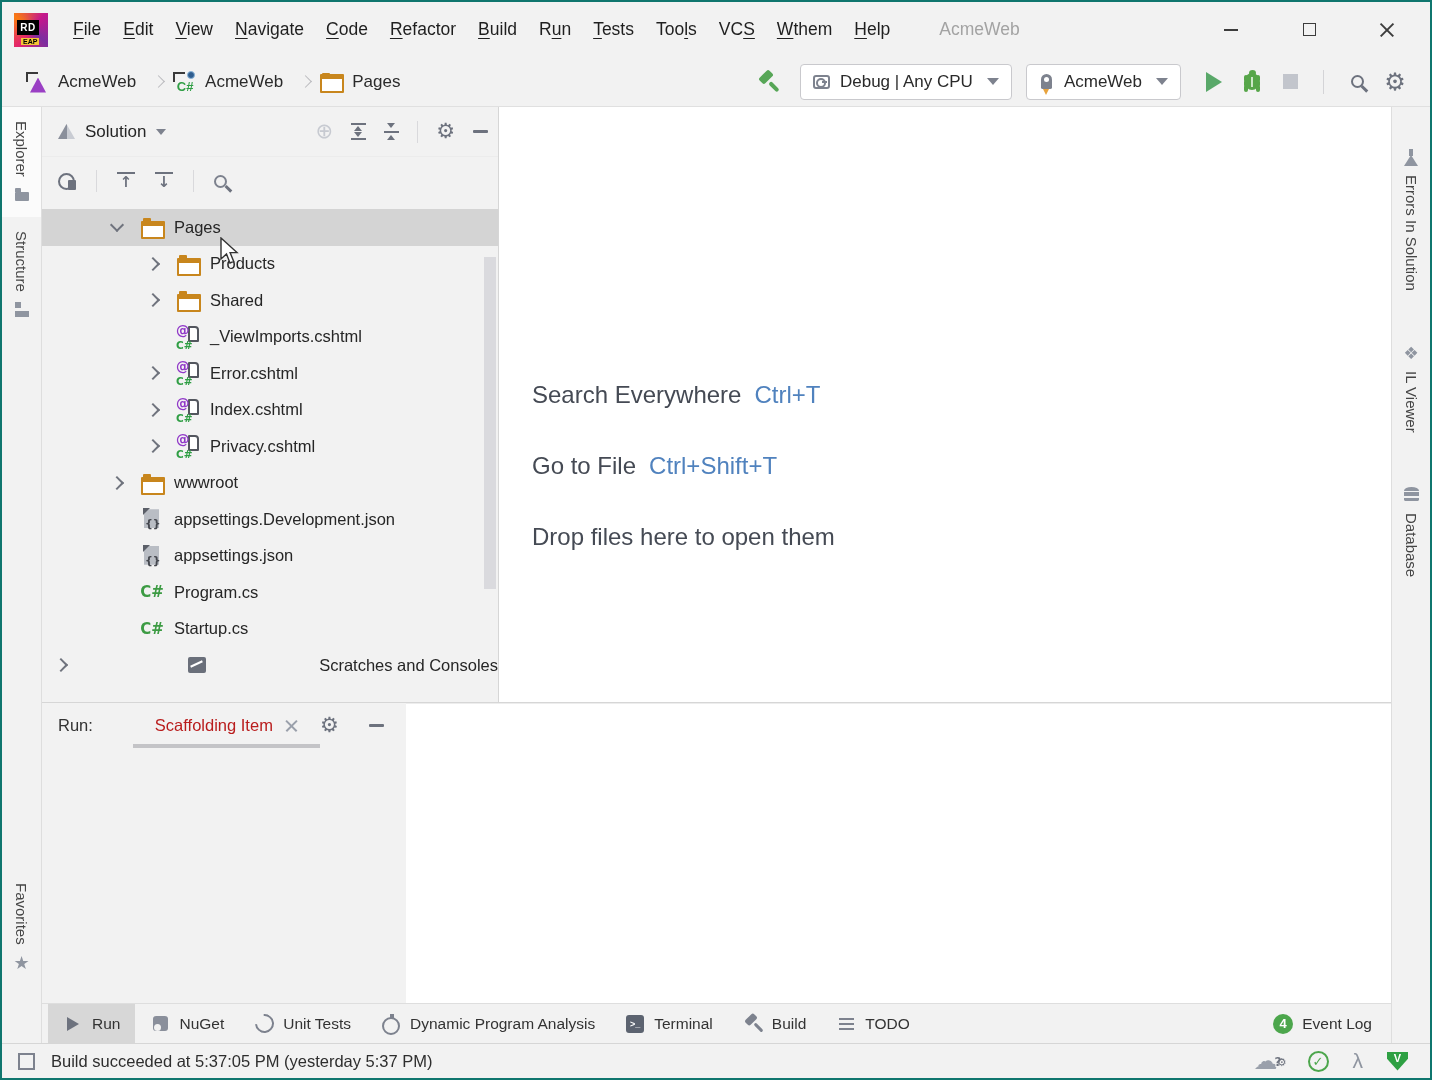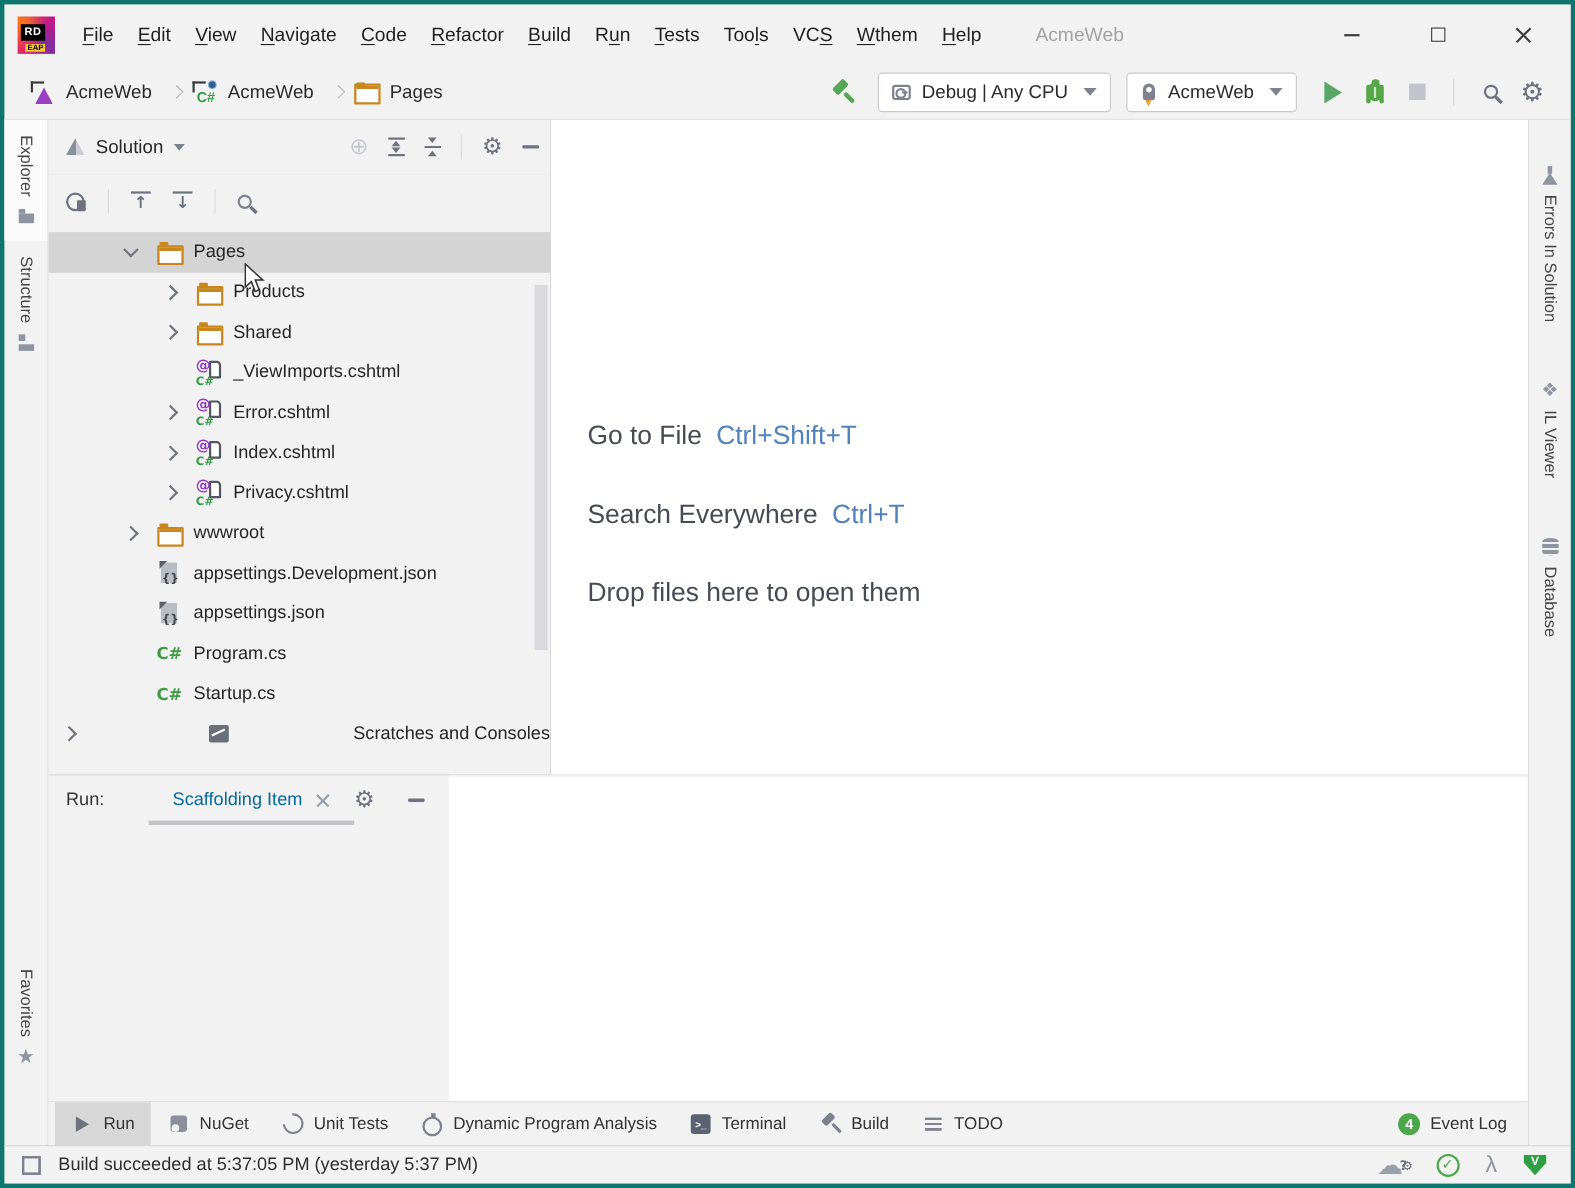--- a/index.html
+++ b/index.html
@@ -1,18 +1,18 @@
 <!DOCTYPE html>
 <html><head>
 <meta charset="utf-8">
 <style>
   * { box-sizing: border-box; margin:0; padding:0; }
   html,body { width:1432px; height:1080px; overflow:hidden; }
   body { font-family:"Liberation Sans","DejaVu Sans",sans-serif; color:#262626; background:#f2f2f2; }
-  .app { width:1432px; height:1080px; display:flex; flex-direction:column; background:#f2f2f2; border:4px solid #0f766e; }
+  .app { width:1432px; height:1080px; display:flex; flex-direction:column; background:#f2f2f2; border:2px solid #0f766e; }
 
   
   .titlebar { height:55px; display:flex; align-items:center; padding:0 0 0 12px; flex:none; }
   .logo { width:34px; height:34px; position:relative; background:conic-gradient(from 220deg,#e3256b,#f97a12,#c4188c,#7c2ea0,#e3256b); flex:none; }
   .logo .rd { position:absolute; left:3px; top:7px; width:22px; height:15px; background:#000; color:#fff; font-size:10px; font-weight:700; display:flex; align-items:center; justify-content:center; letter-spacing:.5px; }
   .logo .eap { position:absolute; left:7px; bottom:2px; background:#f5c636; color:#000; font-size:7px; font-weight:700; padding:0 2px; }
   .menu { display:flex; align-items:center; margin-left:14px; }
   .menu-item { padding:6px 11px; font-size:17.5px; color:#1f1f1f; cursor:default; }
   .menu-item .mn { text-decoration:underline; text-underline-offset:3px; }
   .win-title { margin-left:38px; font-size:17.5px; color:#a3a3a3; }
@@ -139,21 +139,21 @@
   .hints { position:absolute; left:33px; top:252px; }
   .hint-row { height:71px; display:flex; align-items:center; font-size:24px; }
   .hint-label { color:#454a54; }
   .hint-keys { color:#5082be; margin-left:13px; }
   .hint-keys:empty { display:none; }
 
   
   .run-panel { flex:1; display:flex; flex-direction:row; border-top:1px solid #d6d6d6; min-height:0; }
   .run-head { height:45px; display:flex; align-items:center; padding:0 14px 0 16px; flex:none; }
   .run-label { font-size:16.5px; color:#333; }
-  .run-tab { position:relative; height:100%; display:flex; align-items:center; gap:12px; margin-left:40px; padding:0 22px; font-size:16.5px; color:#0369a1; }
+  .run-tab { position:relative; height:100%; display:flex; align-items:center; gap:12px; margin-left:40px; padding:0 22px; font-size:16.5px; color:#b91c1c; }
   .run-tab::after { content:""; position:absolute; left:0; right:0; bottom:0; height:4.5px; background:#c4c4c7; }
   .ic-x { position:relative; width:13px; height:13px; }
   .ic-x::before,.ic-x::after { content:""; position:absolute; left:-1px; top:5.5px; width:15px; height:1.6px; background:#9aa0ab; }
   .ic-x::before { transform:rotate(45deg); } .ic-x::after { transform:rotate(-45deg); }
   .run-head-icons { margin-left:auto; display:flex; align-items:center; gap:30px; padding-right:8px; }
   .run-content { flex:1; background:#fff; border-top:1px solid #ededed; }
 
   
   .bottom-stripe { height:40px; flex:none; border-top:1px solid #dedede; display:flex; align-items:stretch; padding-left:6px; }
   .tool-btn { display:flex; align-items:center; gap:9px; padding:0 15px; font-size:15.5px; color:#333; }
@@ -404,26 +404,26 @@
             </div>
           <span class="tree-scrollbar"></span>
           <svg class="mouse-cursor" width="22" height="30" viewBox="0 0 22 30">
             <path d="M1 1 L1 22 L6.5 17 L10 26 L13.7 24.4 L10.1 15.6 L17 15.6 Z" fill="#fff" stroke="#333" stroke-width="1.4"></path>
           </svg>
         </div>
 
         <div class="editor">
           <div class="hints">
               <div class="hint-row">
+    <span class="hint-label">Search Everywhere</span>
+    <span class="hint-keys">Ctrl+T</span>
+  </div>
+              <div class="hint-row">
     <span class="hint-label">Go to File</span>
     <span class="hint-keys">Ctrl+Shift+T</span>
-  </div>
-              <div class="hint-row">
-    <span class="hint-label">Search Everywhere</span>
-    <span class="hint-keys">Ctrl+T</span>
   </div>
               <div class="hint-row">
     <span class="hint-label">Drop files here to open them</span>
 
   </div>
             </div>
         </div>
       </div>
 
       <div class="run-panel">

